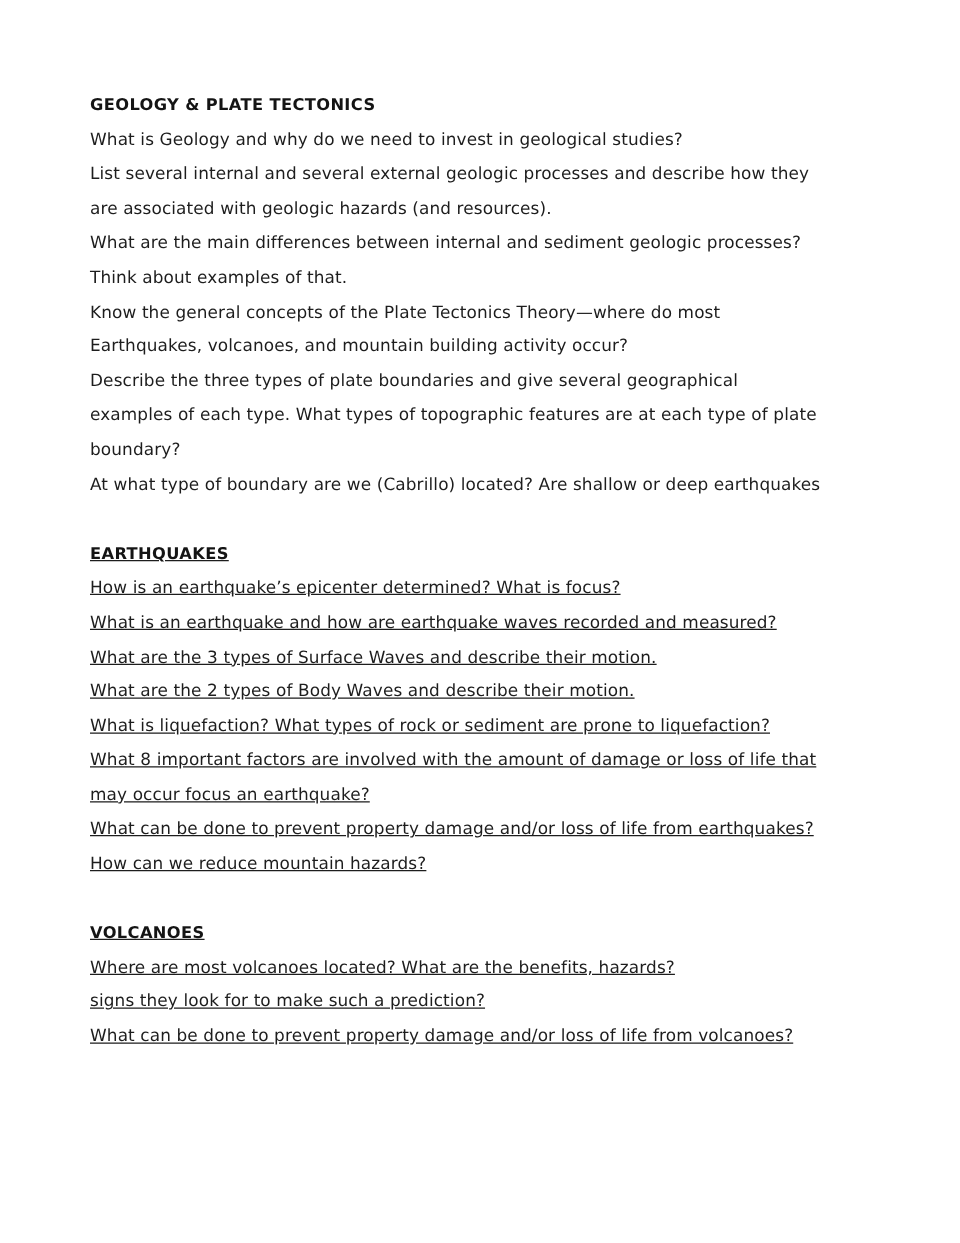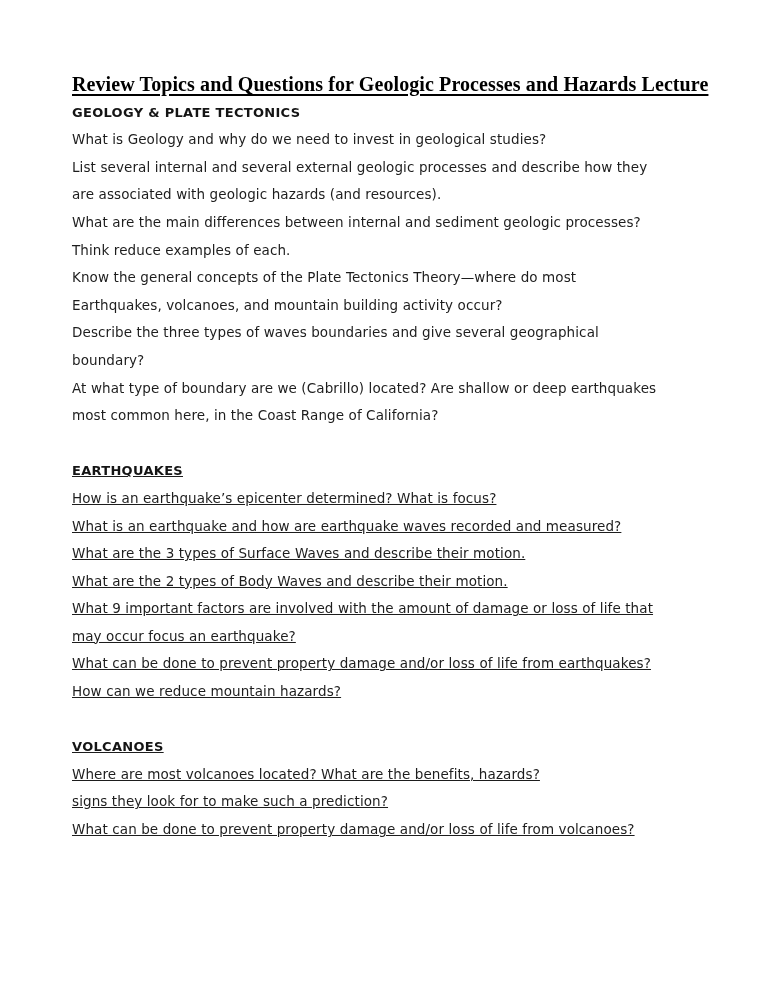--- a/index.html
+++ b/index.html
@@ -46,43 +46,43 @@
   }
   .text-line {
     white-space: nowrap;
     letter-spacing: 0.1px;
   }
 </style>
 </head>
 <body>
 
 <main class="page">
-  <h1 class="doc-title">Review Topics and Questions for Geologic Processes and Hazards Lecture</h1>
   <div id="document-body">
       <section class="section">
         <h2 class="section-heading">GEOLOGY &amp; PLATE TECTONICS</h2>
         <div class="text-line">What is Geology and why do we need to invest in geological studies?</div>
         <div class="text-line">List several internal and several external geologic processes and describe how they</div>
         <div class="text-line">are associated with geologic hazards (and resources).</div>
         <div class="text-line">What are the main differences between internal and sediment geologic processes?</div>
-        <div class="text-line">Think reduce examples of each.</div>
+        <div class="text-line">Think about examples of that.</div>
         <div class="text-line">Know the general concepts of the Plate Tectonics Theory—where do most</div>
         <div class="text-line">Earthquakes, volcanoes, and mountain building activity occur?</div>
-        <div class="text-line">Describe the three types of waves boundaries and give several geographical</div>
+        <div class="text-line">Describe the three types of plate boundaries and give several geographical</div>
+        <div class="text-line">examples of each type. What types of topographic features are at each type of plate</div>
         <div class="text-line">boundary?</div>
         <div class="text-line">At what type of boundary are we (Cabrillo) located? Are shallow or deep earthquakes</div>
-        <div class="text-line">most common here, in the Coast Range of California?</div>
       </section>
       <section class="section">
         <h2 class="section-heading">EARTHQUAKES</h2>
         <div class="text-line">How is an earthquake’s epicenter determined? What is focus?</div>
         <div class="text-line">What is an earthquake and how are earthquake waves recorded and measured?</div>
         <div class="text-line">What are the 3 types of Surface Waves and describe their motion.</div>
         <div class="text-line">What are the 2 types of Body Waves and describe their motion.</div>
-        <div class="text-line">What 9 important factors are involved with the amount of damage or loss of life that</div>
+        <div class="text-line">What is liquefaction? What types of rock or sediment are prone to liquefaction?</div>
+        <div class="text-line">What 8 important factors are involved with the amount of damage or loss of life that</div>
         <div class="text-line">may occur focus an earthquake?</div>
         <div class="text-line">What can be done to prevent property damage and/or loss of life from earthquakes?</div>
         <div class="text-line">How can we reduce mountain hazards?</div>
       </section>
       <section class="section">
         <h2 class="section-heading">VOLCANOES</h2>
         <div class="text-line">Where are most volcanoes located? What are the benefits, hazards?</div>
         <div class="text-line">signs they look for to make such a prediction?</div>
         <div class="text-line">What can be done to prevent property damage and/or loss of life from volcanoes?</div>
       </section>

